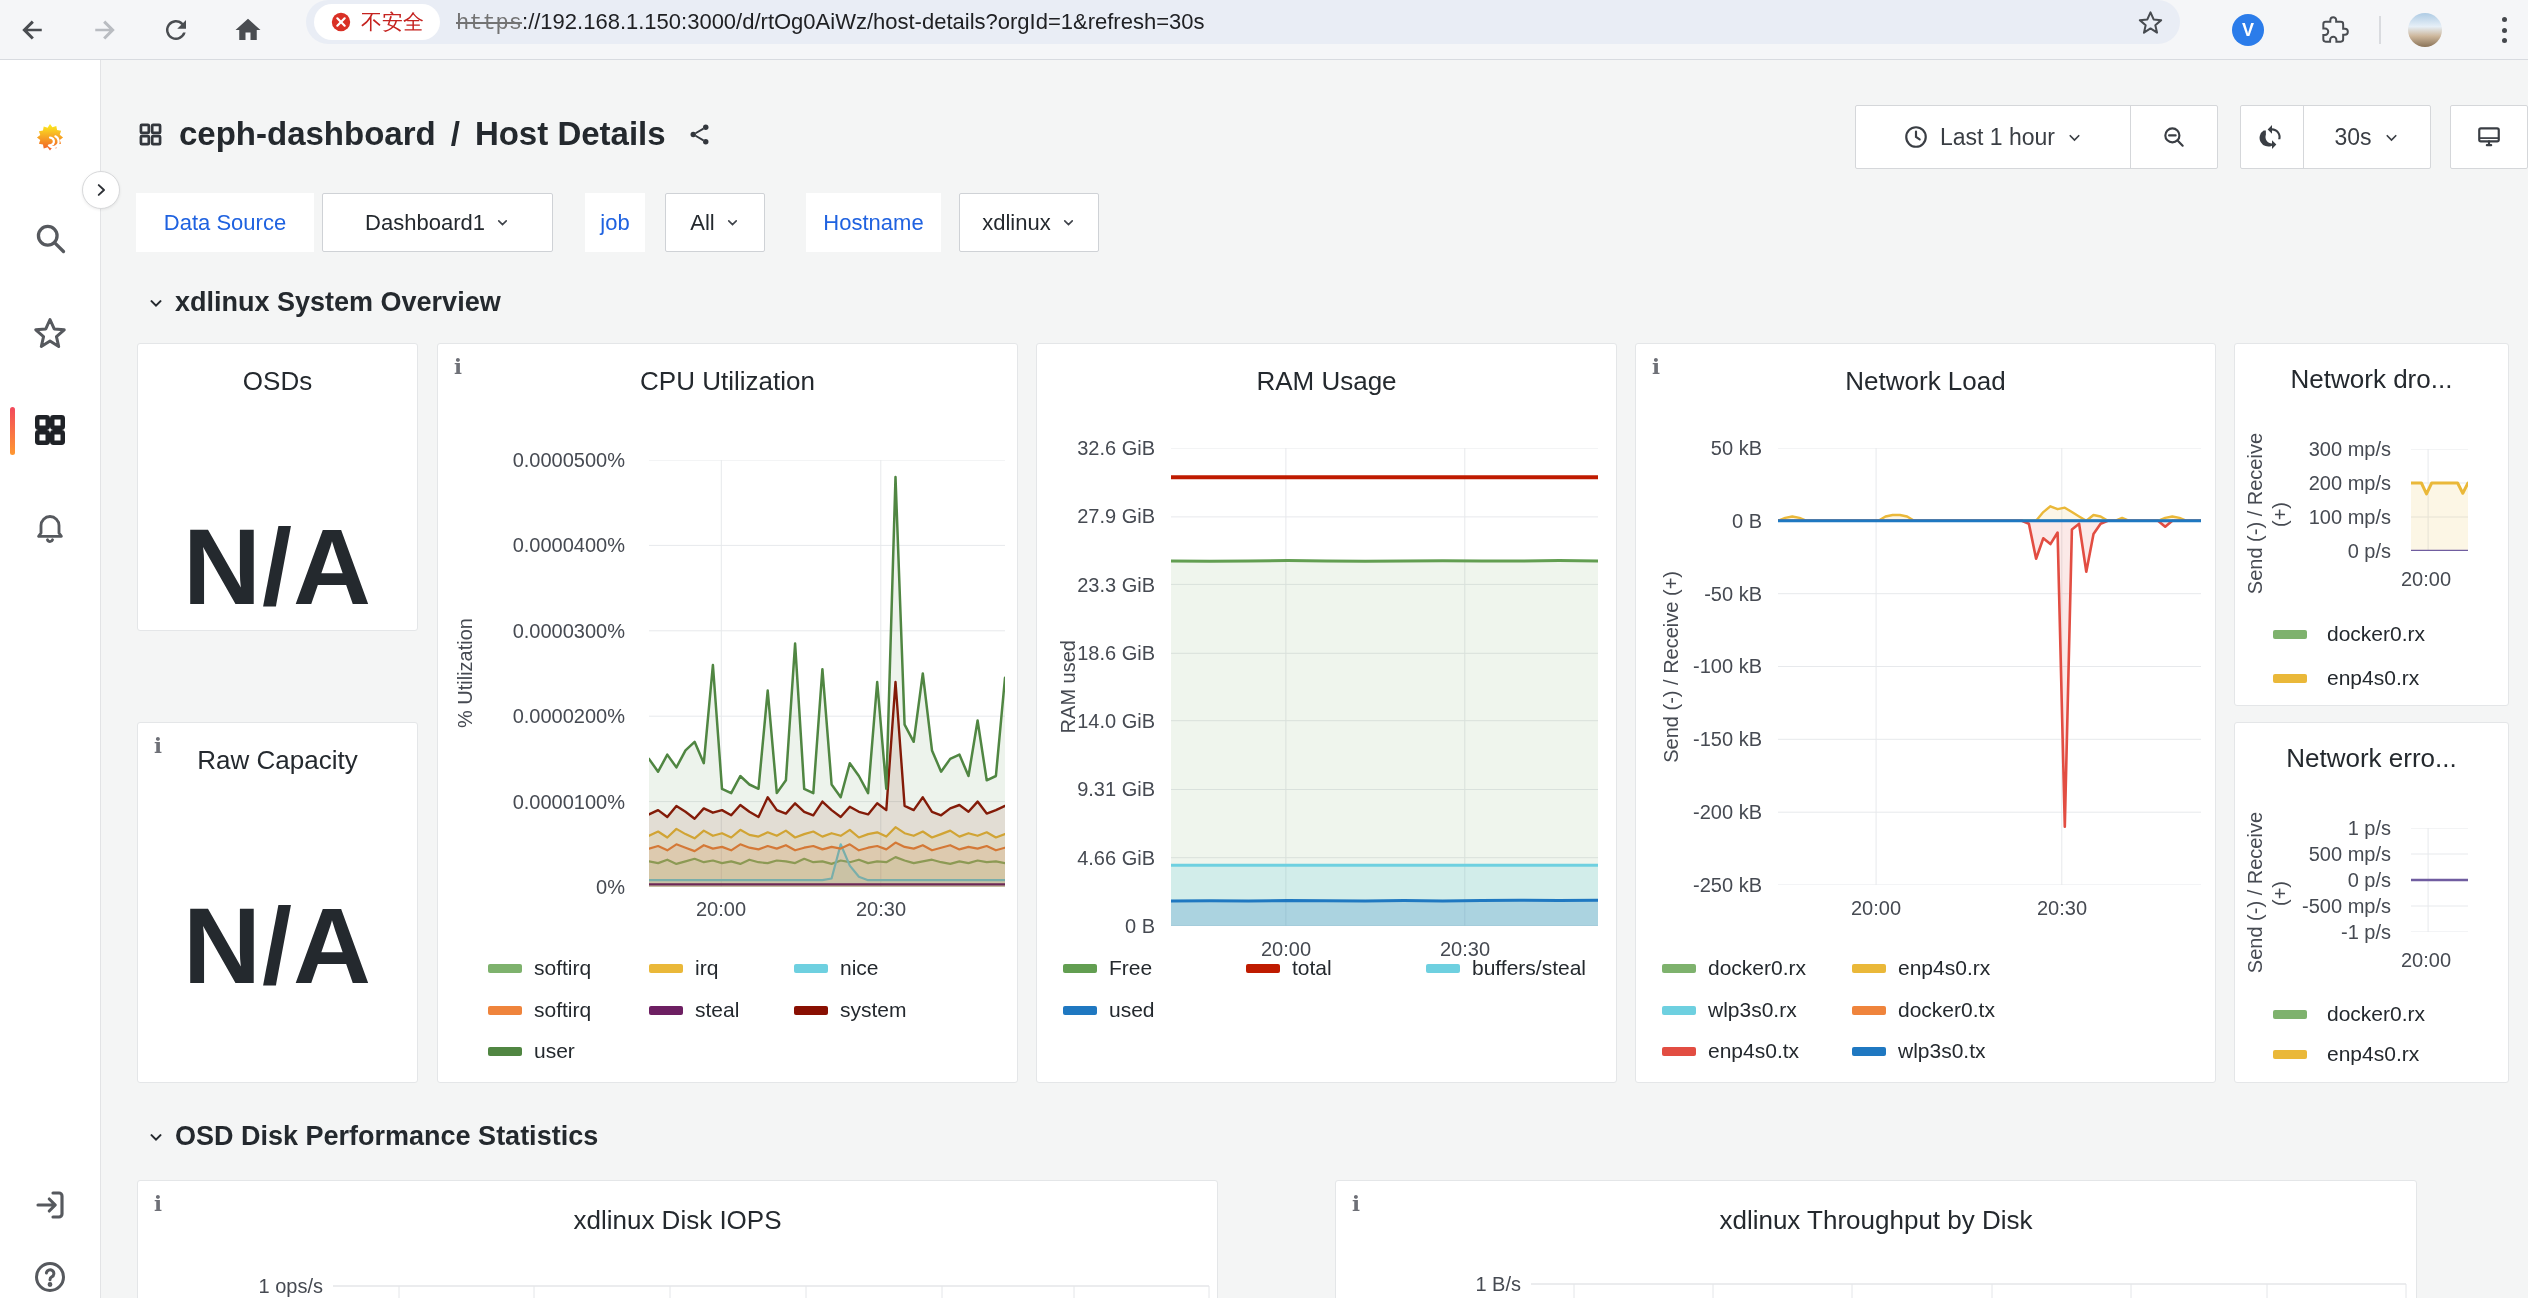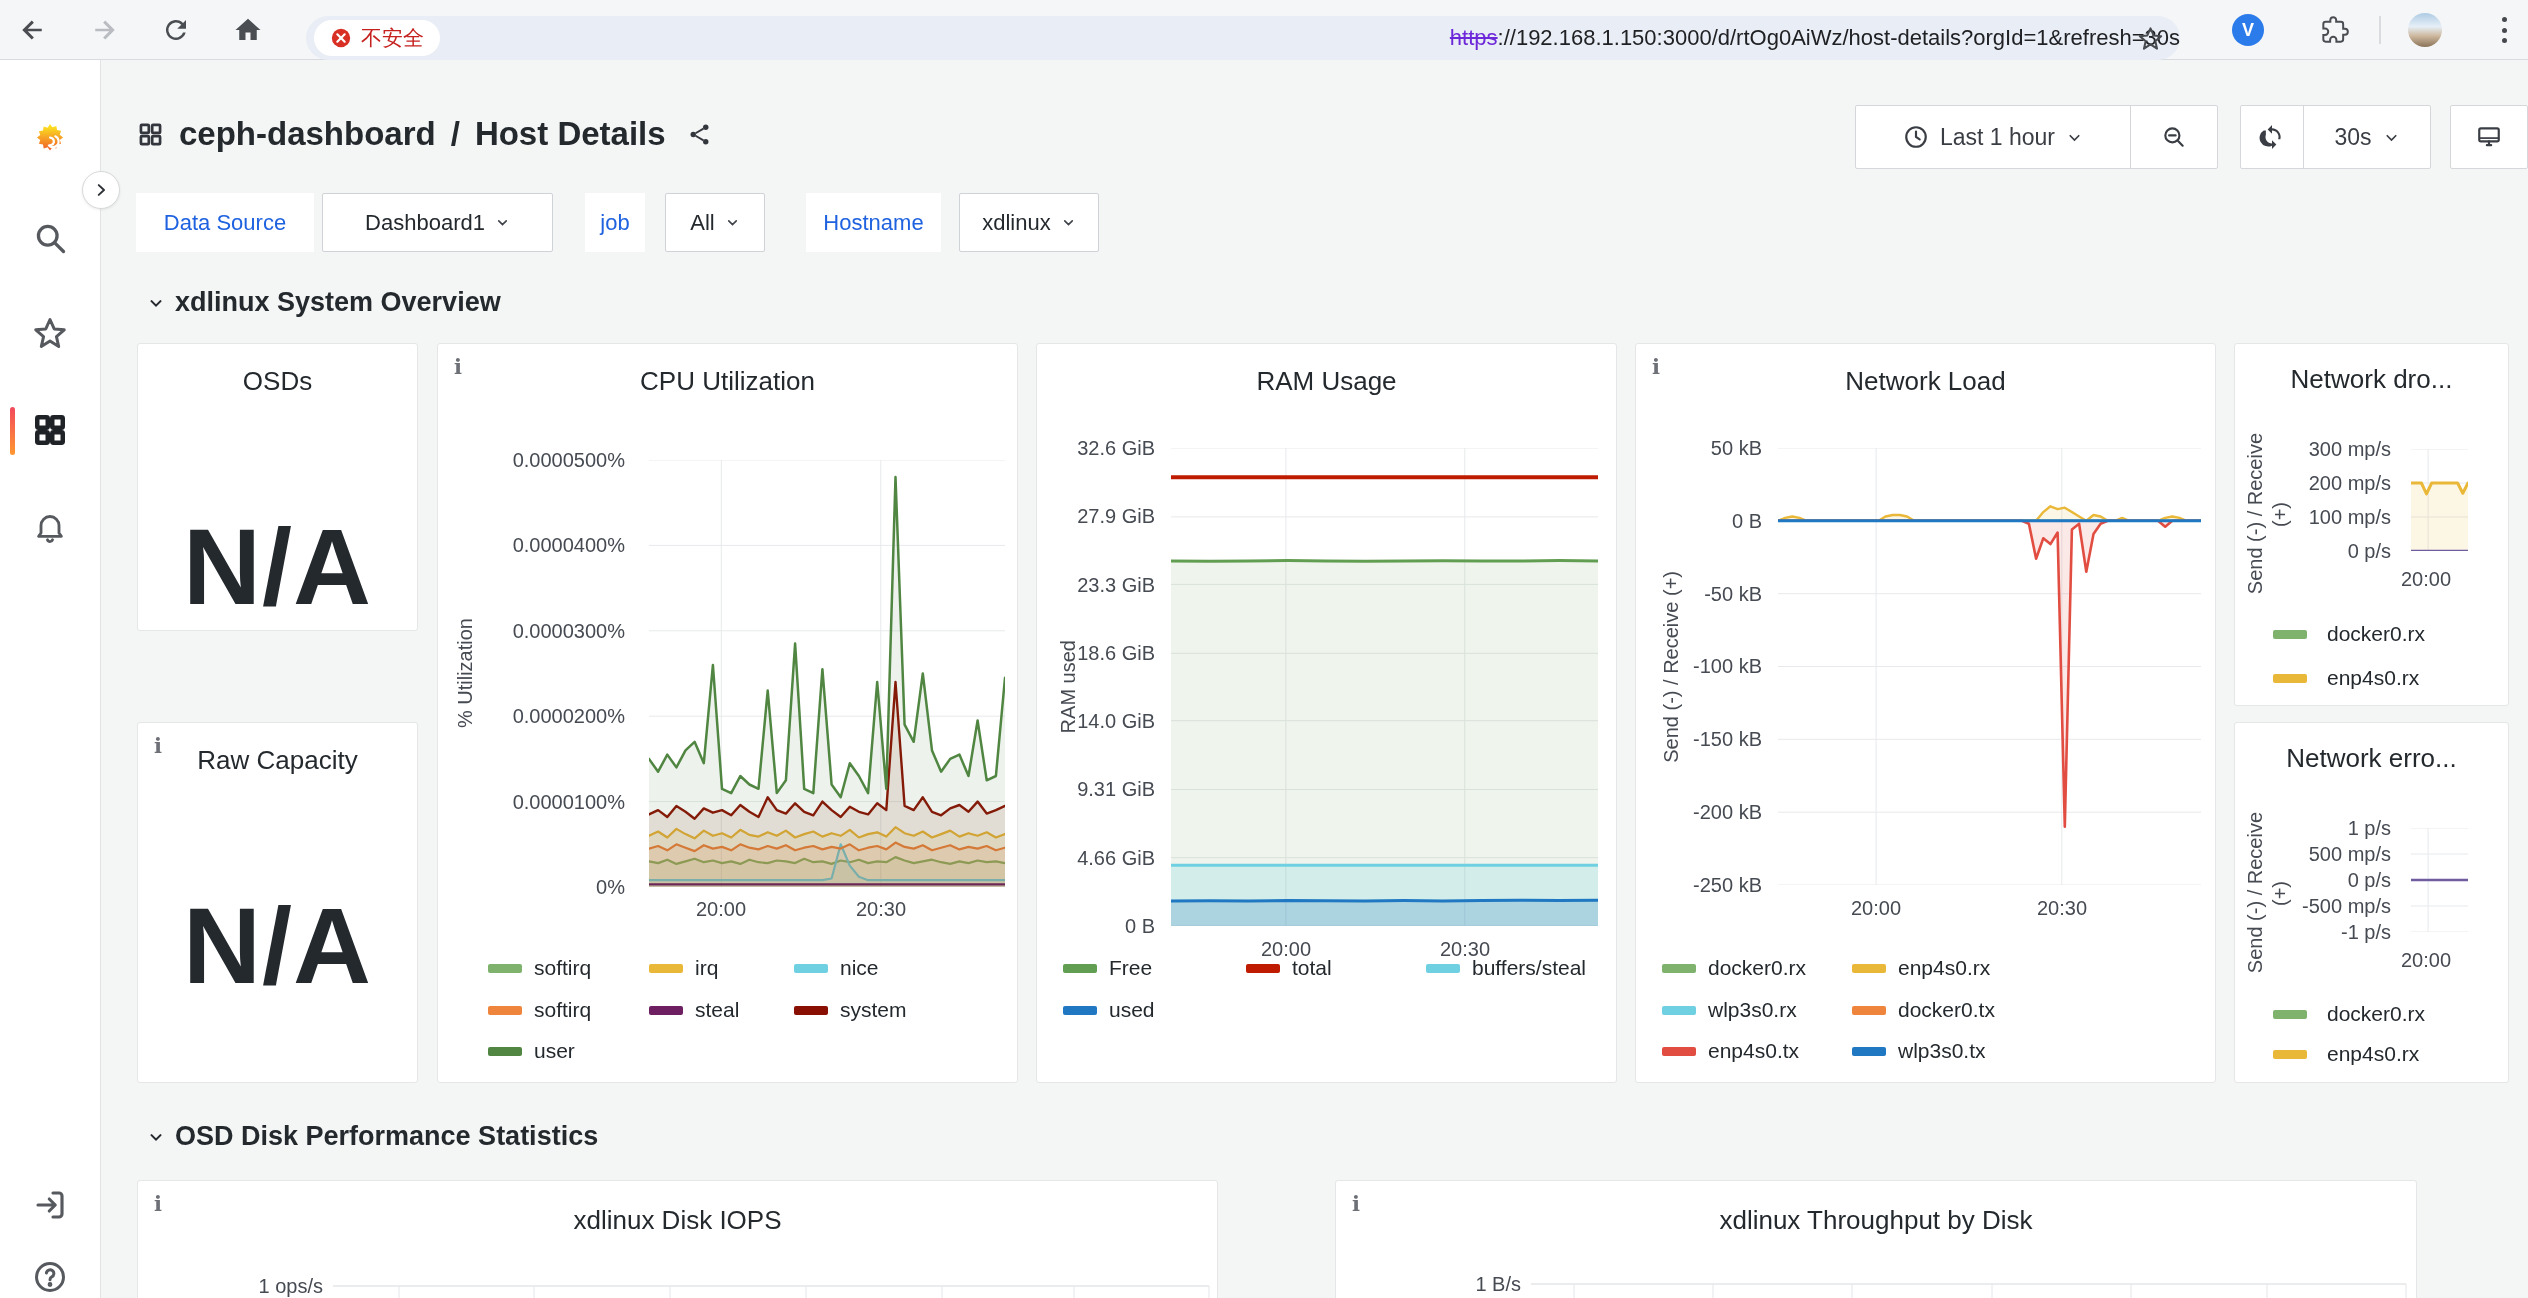--- a/index.html
+++ b/index.html
@@ -5,28 +5,28 @@
   * { margin:0; padding:0; box-sizing:border-box; }
   html,body { width:2528px; height:1298px; overflow:hidden; background:#f4f5f5;
     font-family:"Liberation Sans","DejaVu Sans",sans-serif; }
 
   
   .browser-bar { position:absolute; left:0; top:0; width:2528px; height:60px;
     background:#f5f6f8; border-bottom:1px solid #d8dbe0; z-index:50; }
   .nav-btn { position:absolute; top:12px; width:36px; height:36px; display:flex;
     align-items:center; justify-content:center; color:#4a4d51; }
   .nav-btn svg { width:30px; height:30px; }
-  .omnibox { position:absolute; left:306px; top:16px; width:1874px; height:44px;
-    background:#e9edf5; border-radius:22px; display:flex; align-items:center;justify-content:space-between; }
+  .omnibox { position:absolute; left:306px; top:0; width:1874px; height:44px;
+    background:#e9edf5; border-radius:22px; display:flex; align-items:center; }
   .sec-chip { margin-left:8px; height:36px; border-radius:18px; background:#ffffff;
     display:flex; align-items:center; gap:9px; padding:0 16px; }
   .sec-chip .badge { width:22px; height:22px; }
   .sec-chip span { font-size:21px; font-weight:500; color:#c5221f; }
   .url-text { margin-left:16px; font-size:22px; color:#202124; white-space:nowrap; }
-  .url-text .scheme { color:#6d28d9; text-decoration:line-through; }
+  .url-text .scheme { color:#737373; text-decoration:line-through;font-family:Liberation Mono, monospace; }
   .omni-star { position:absolute; right:16px; top:9px; width:27px; height:27px; color:#474b50; }
   .ext-v { position:absolute; left:2232px; top:14px; width:32px; height:32px; border-radius:50%;
     background:#2b7cea; color:#fff; font-size:18px; font-weight:700; display:flex;
     align-items:center; justify-content:center; }
   .puzzle { position:absolute; left:2321px; top:16px; width:28px; height:28px; color:#4a4d52; }
   .bar-divider { position:absolute; left:2379px; top:16px; width:2px; height:28px; background:#d9dbdf; }
   .avatar { position:absolute; left:2408px; top:13px; width:34px; height:34px; border-radius:50%;
     background:linear-gradient(180deg,#aecbe4 0%,#e6eff7 40%,#cdb79c 68%,#8a7358 100%); }
   .menu-dots { position:absolute; left:2502px; top:17px; width:6px; height:26px;
     display:flex; flex-direction:column; justify-content:space-between; }

